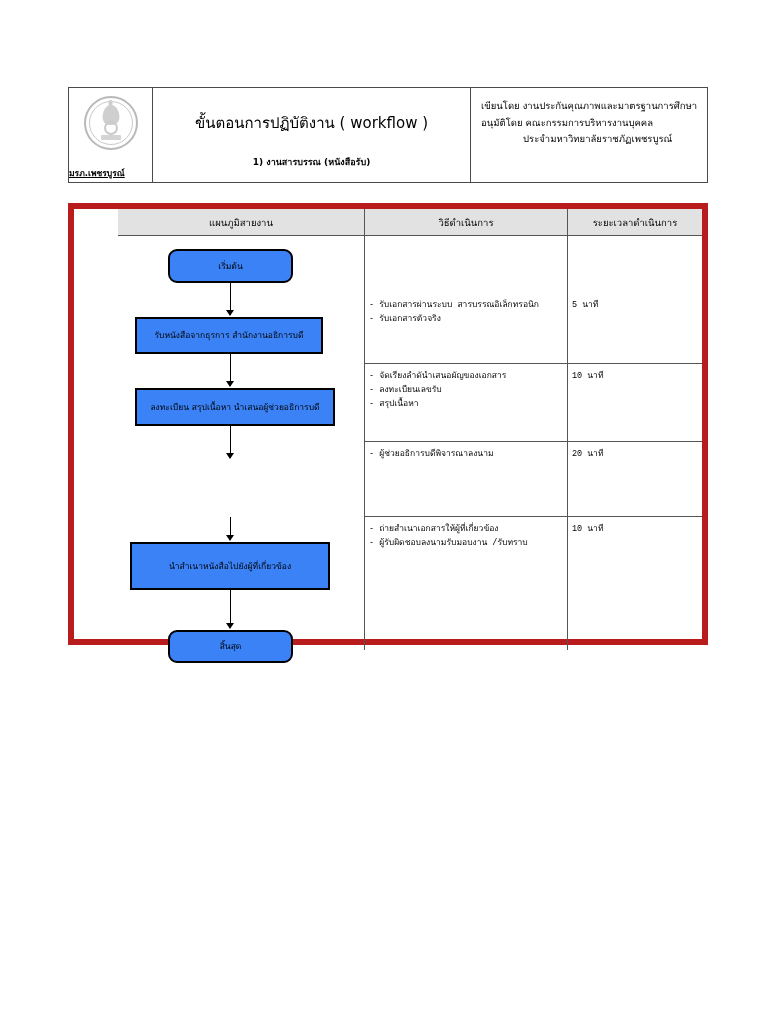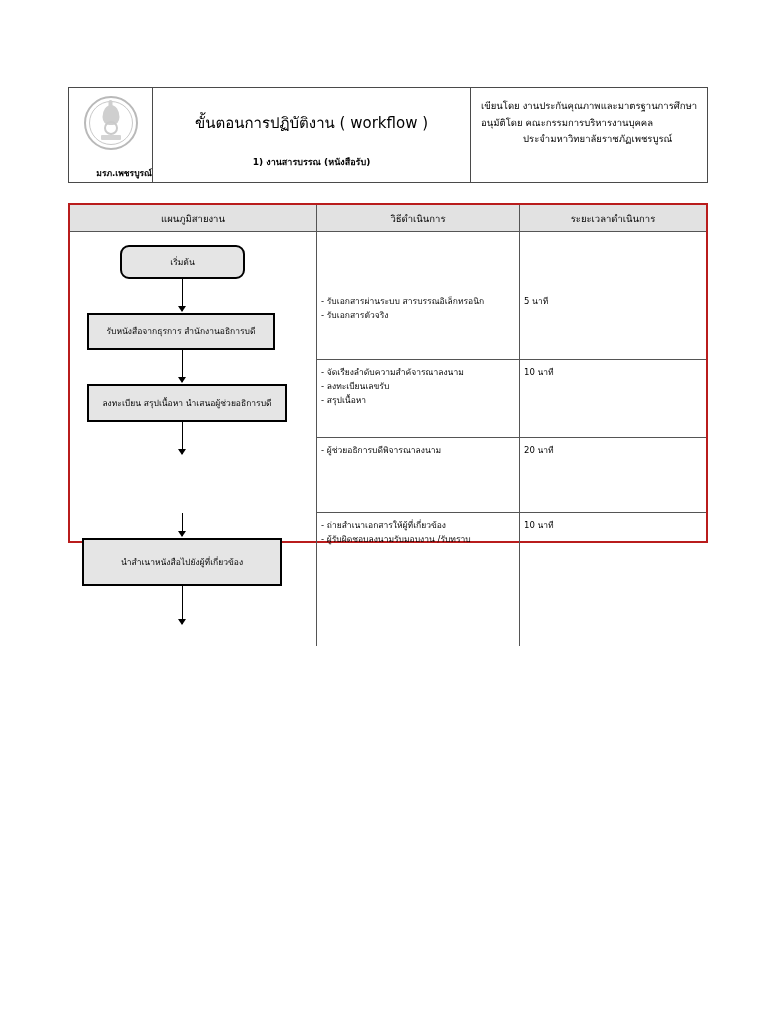--- a/index.html
+++ b/index.html
@@ -26,23 +26,24 @@
     height: 96px;
     border: 1px solid #4a4a4a;
     display: flex;
   }
   .hdr-logo-cell {
     width: 84px;
     border-right: 1px solid #4a4a4a;
     position: relative;
     display: flex;
     flex-direction: column;
-    align-items: flex-end;
+    align-items: flex-start;
     justify-content: flex-end;
     padding-bottom: 4px;
+    text-decoration: underline;
   }
   .seal {
     position: absolute;
     top: 8px;
     left: 50%;
     transform: translateX(-50%);
     width: 54px;
     height: 54px;
   }
   .seal-ring {
@@ -134,22 +135,23 @@
     line-height: 1.75;
   }
   .hdr-info-line.indent { padding-left: 42px; }
 
   
   .main-table {
     position: absolute;
     left: 68px;
     top: 203px;
     width: 640px;
-    height: 340px;
-    border: 2px solid #b91c1c;
+    height: 442px;
+    border: 6px solid #b91c1c;
+    padding-left: 44px;
   }
   .mt-head {
     display: flex;
     height: 27px;
     background: #e2e2e2;
     border-bottom: 1px solid #555555;
   }
   .mt-head .th {
     display: flex;
     align-items: center;
@@ -168,21 +170,21 @@
 
   
   .flow-col {
     width: 247px;
     border-right: 1px solid #555555;
     position: relative;
   }
   .node {
     position: absolute;
     border: 2px solid #000000;
-    background: #e5e5e5;
+    background: #3b82f6;
     display: flex;
     align-items: center;
     justify-content: center;
     text-align: center;
     font-size: 8.5px;
     line-height: 1.45;
     padding: 2px 6px;
   }
   .node.rounded { border-radius: 9px; }
   .connector {
@@ -203,20 +205,21 @@
   .proc-col { width: 203px; border-right: 1px solid #555555; position: relative; }
   .dur-col  { flex: 1; position: relative; }
   .cell {
     position: absolute;
     left: 0;
     right: 0;
     border-bottom: 1px solid #555555;
     padding: 5px 4px 0 4px;
     font-size: 8.5px;
     line-height: 1.65;
+    font-family: Liberation Mono, monospace;
   }
   .cell.last { border-bottom: none; }
   .cell.push { padding-top: 62px; }
   .cell .bullet-line { white-space: nowrap; }
 </style>
 </head>
 <body>
 
 <div class="header-table">
 
@@ -275,31 +278,34 @@
 
       <div class="connector" style="left:112px; top:281px; height:23px;"></div>
       <div class="arrowhead" style="left:108px; top:299px;"></div>
 
       <div class="node" style="left:12px; top:306px; width:200px; height:48px;text-align:center;">
         <span>นำสำเนาหนังสือไปยังผู้ที่เกี่ยวข้อง</span>
       </div>
       <div class="connector" style="left:112px; top:354px; height:38px;"></div>
       <div class="arrowhead" style="left:108px; top:387px;"></div>
 
+      <div class="node rounded" style="left:50px; top:394px; width:125px; height:33px;">
+        <span>สิ้นสุด</span>
+      </div>
     </div>
 
     <div class="proc-col">
 
       <div class="cell push" style="top:0px; height:128px;">
         <div class="bullet-line">- รับเอกสารผ่านระบบ สารบรรณอิเล็กทรอนิก</div>
         <div class="bullet-line">- รับเอกสารตัวจริง</div>
       </div>
 
       <div class="cell" style="top:128px; height:78px;">
-        <div class="bullet-line">- จัดเรียงลำดับความสำคัจารณาลงนาม</div>
+        <div class="bullet-line">- จัดเรียงลำดันำเสนอผัญของเอกสาร</div>
         <div class="bullet-line">- ลงทะเบียนเลขรับ</div>
         <div class="bullet-line">- สรุปเนื้อหา</div>
       </div>
 
       <div class="cell last" style="top:281px; height:133px;">
         <div class="bullet-line">- ถ่ายสำเนาเอกสารให้ผู้ที่เกี่ยวข้อง</div>
         <div class="bullet-line">- ผู้รับผิดชอบลงนามรับมอบงาน /รับทราบ</div>
       </div>
 
       <div class="cell" style="top:206px; height:75px;">

